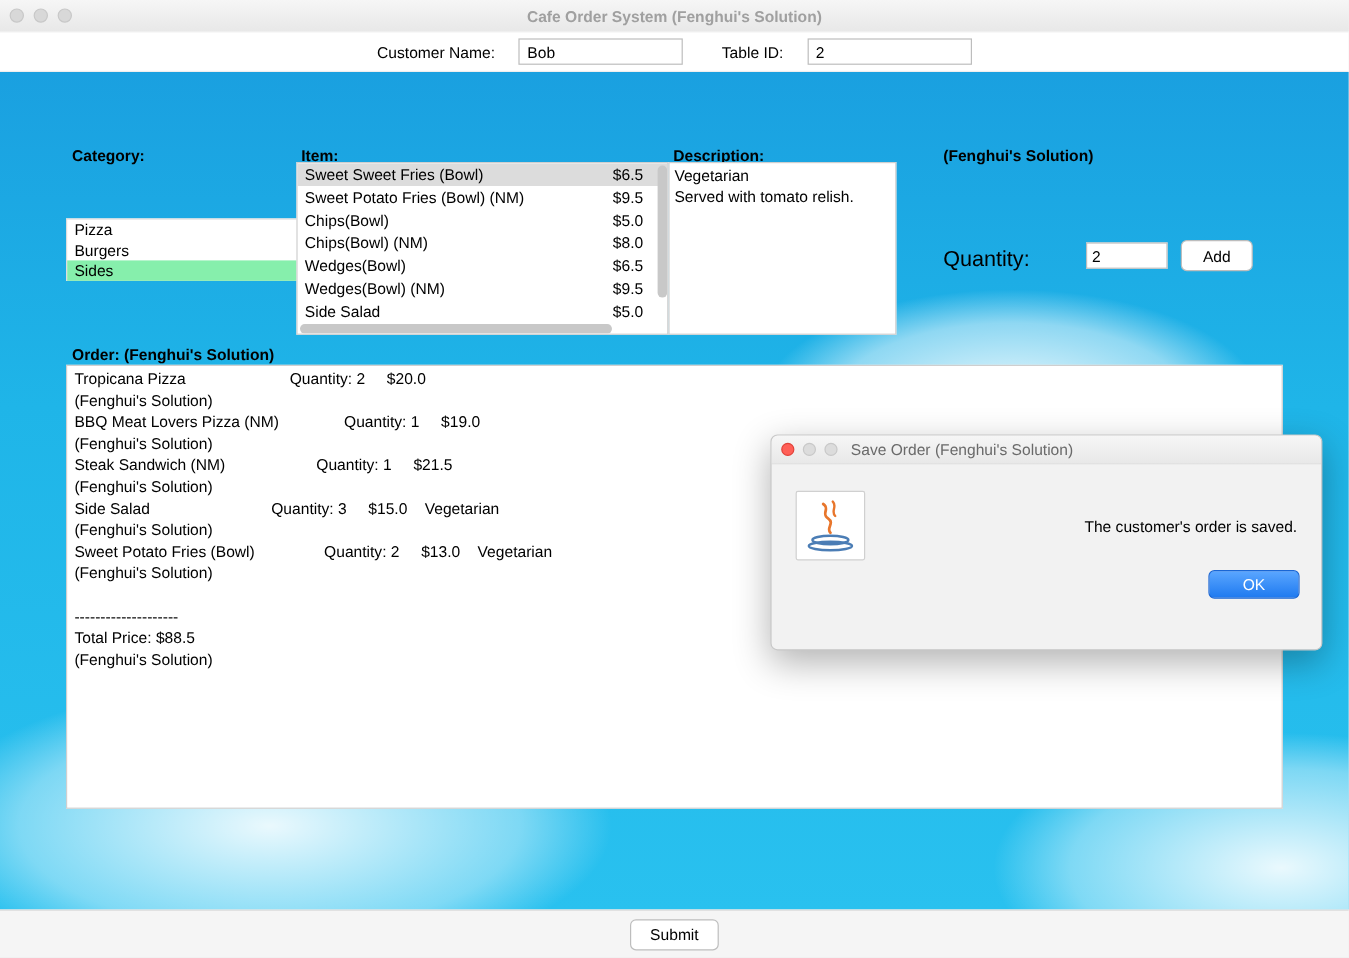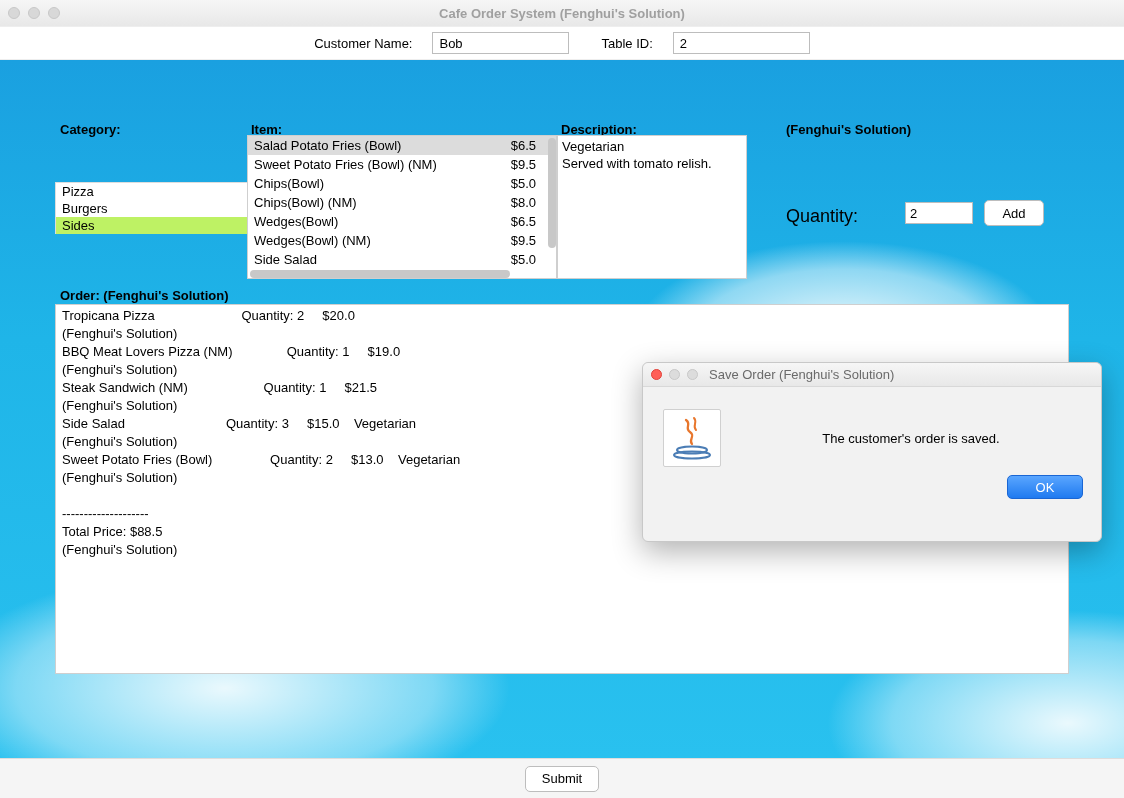--- a/index.html
+++ b/index.html
@@ -53,21 +53,21 @@
   .lbl { font-weight: bold; font-size:13px; color:#000; }
   .cat-label { position:absolute; left:60px; top:62px; }
   .item-label { position:absolute; left:251px; top:62px; }
   .desc-label { position:absolute; left:561px; top:62px; }
   .sol-label { position:absolute; left:786px; top:62px; }
   .cat-list {
     position:absolute; left:55px; top:122px; width:195px; height:52px;
     background:#fff; border:1px solid #ddd;
   }
   .cat-list .row { padding:1px 6px; font-size:13px; }
-  .cat-list .row.sel { background:#bef264; }
+  .cat-list .row.sel { background:#86efac; }
   .item-box {
     position:absolute; left:247px; top:75px; width:310px; height:144px;
     background:#fff; border:1px solid #cfcfcf; overflow:hidden;
   }
   .item-scroll { position:absolute; inset:0 0 10px 0; overflow:hidden; }
   .item-row { display:flex; justify-content:space-between; padding:0 20px 0 6px; font-size:13px; line-height:19px; }
   .item-row.sel { background:#dcdcdc; }
   .item-vscroll { position:absolute; right:0; top:2px; bottom:10px; width:8px; }
   .item-vscroll .thumb { position:absolute; top:0; width:8px; height:110px; background:#c8c8c8; border-radius:4px; }
   .item-hscroll { position:absolute; left:2px; right:10px; bottom:0; height:8px; }
@@ -115,21 +115,21 @@
   .dlg-dots { display:flex; gap:7px; }
   .dlg-dot { width:11px; height:11px; border-radius:50%; }
   .dlg-red { background:#ff5f57; border:1px solid #e14239; }
   .dlg-gray { background:#dcdcdc; border:1px solid #c8c8c8; }
   .dlg-title { position:absolute; left:66px; right:0; color:#6a6a6a; font-size:13px; }
   .dialog-body { display:flex; align-items:center; gap:20px; padding:22px 20px 8px 20px; }
   .java-icon {
     width:58px; height:58px; border:1px solid #d0d0d0; background:#fff; border-radius:2px;
     display:flex; align-items:center; justify-content:center;
   }
-  .dialog-msg { font-size:13px; color:#000; flex:1; text-align:center; }
+  .dialog-msg { font-size:13px; color:#000; flex:1; text-align:right; }
   .dialog-actions { display:flex; justify-content:flex-end; padding:0 18px 14px 0; }
   .ok-btn {
     width:76px; height:24px; border-radius:5px; border:1px solid #1a66d4;
     background:linear-gradient(#5aa6ff,#1f7af0); color:#fff; font-size:13px; font-weight:500;
   }
 </style>
 </head>
 <body>
 
 <div class="titlebar">
@@ -157,21 +157,21 @@
 
   <div class="cat-list" id="cat-list">
       <div class="row">Pizza</div>
       <div class="row">Burgers</div>
       <div class="row sel">Sides</div>
     </div>
 
   <div class="item-box">
     <div class="item-scroll" id="item-list">
         <div class="item-row sel">
-          <span>Salad Potato Fries (Bowl)</span>
+          <span>Sweet Sweet Fries (Bowl)</span>
           <span>$6.5</span>
         </div>
         <div class="item-row">
           <span>Sweet Potato Fries (Bowl) (NM)</span>
           <span>$9.5</span>
         </div>
         <div class="item-row">
           <span>Chips(Bowl)</span>
           <span>$5.0</span>
         </div>

